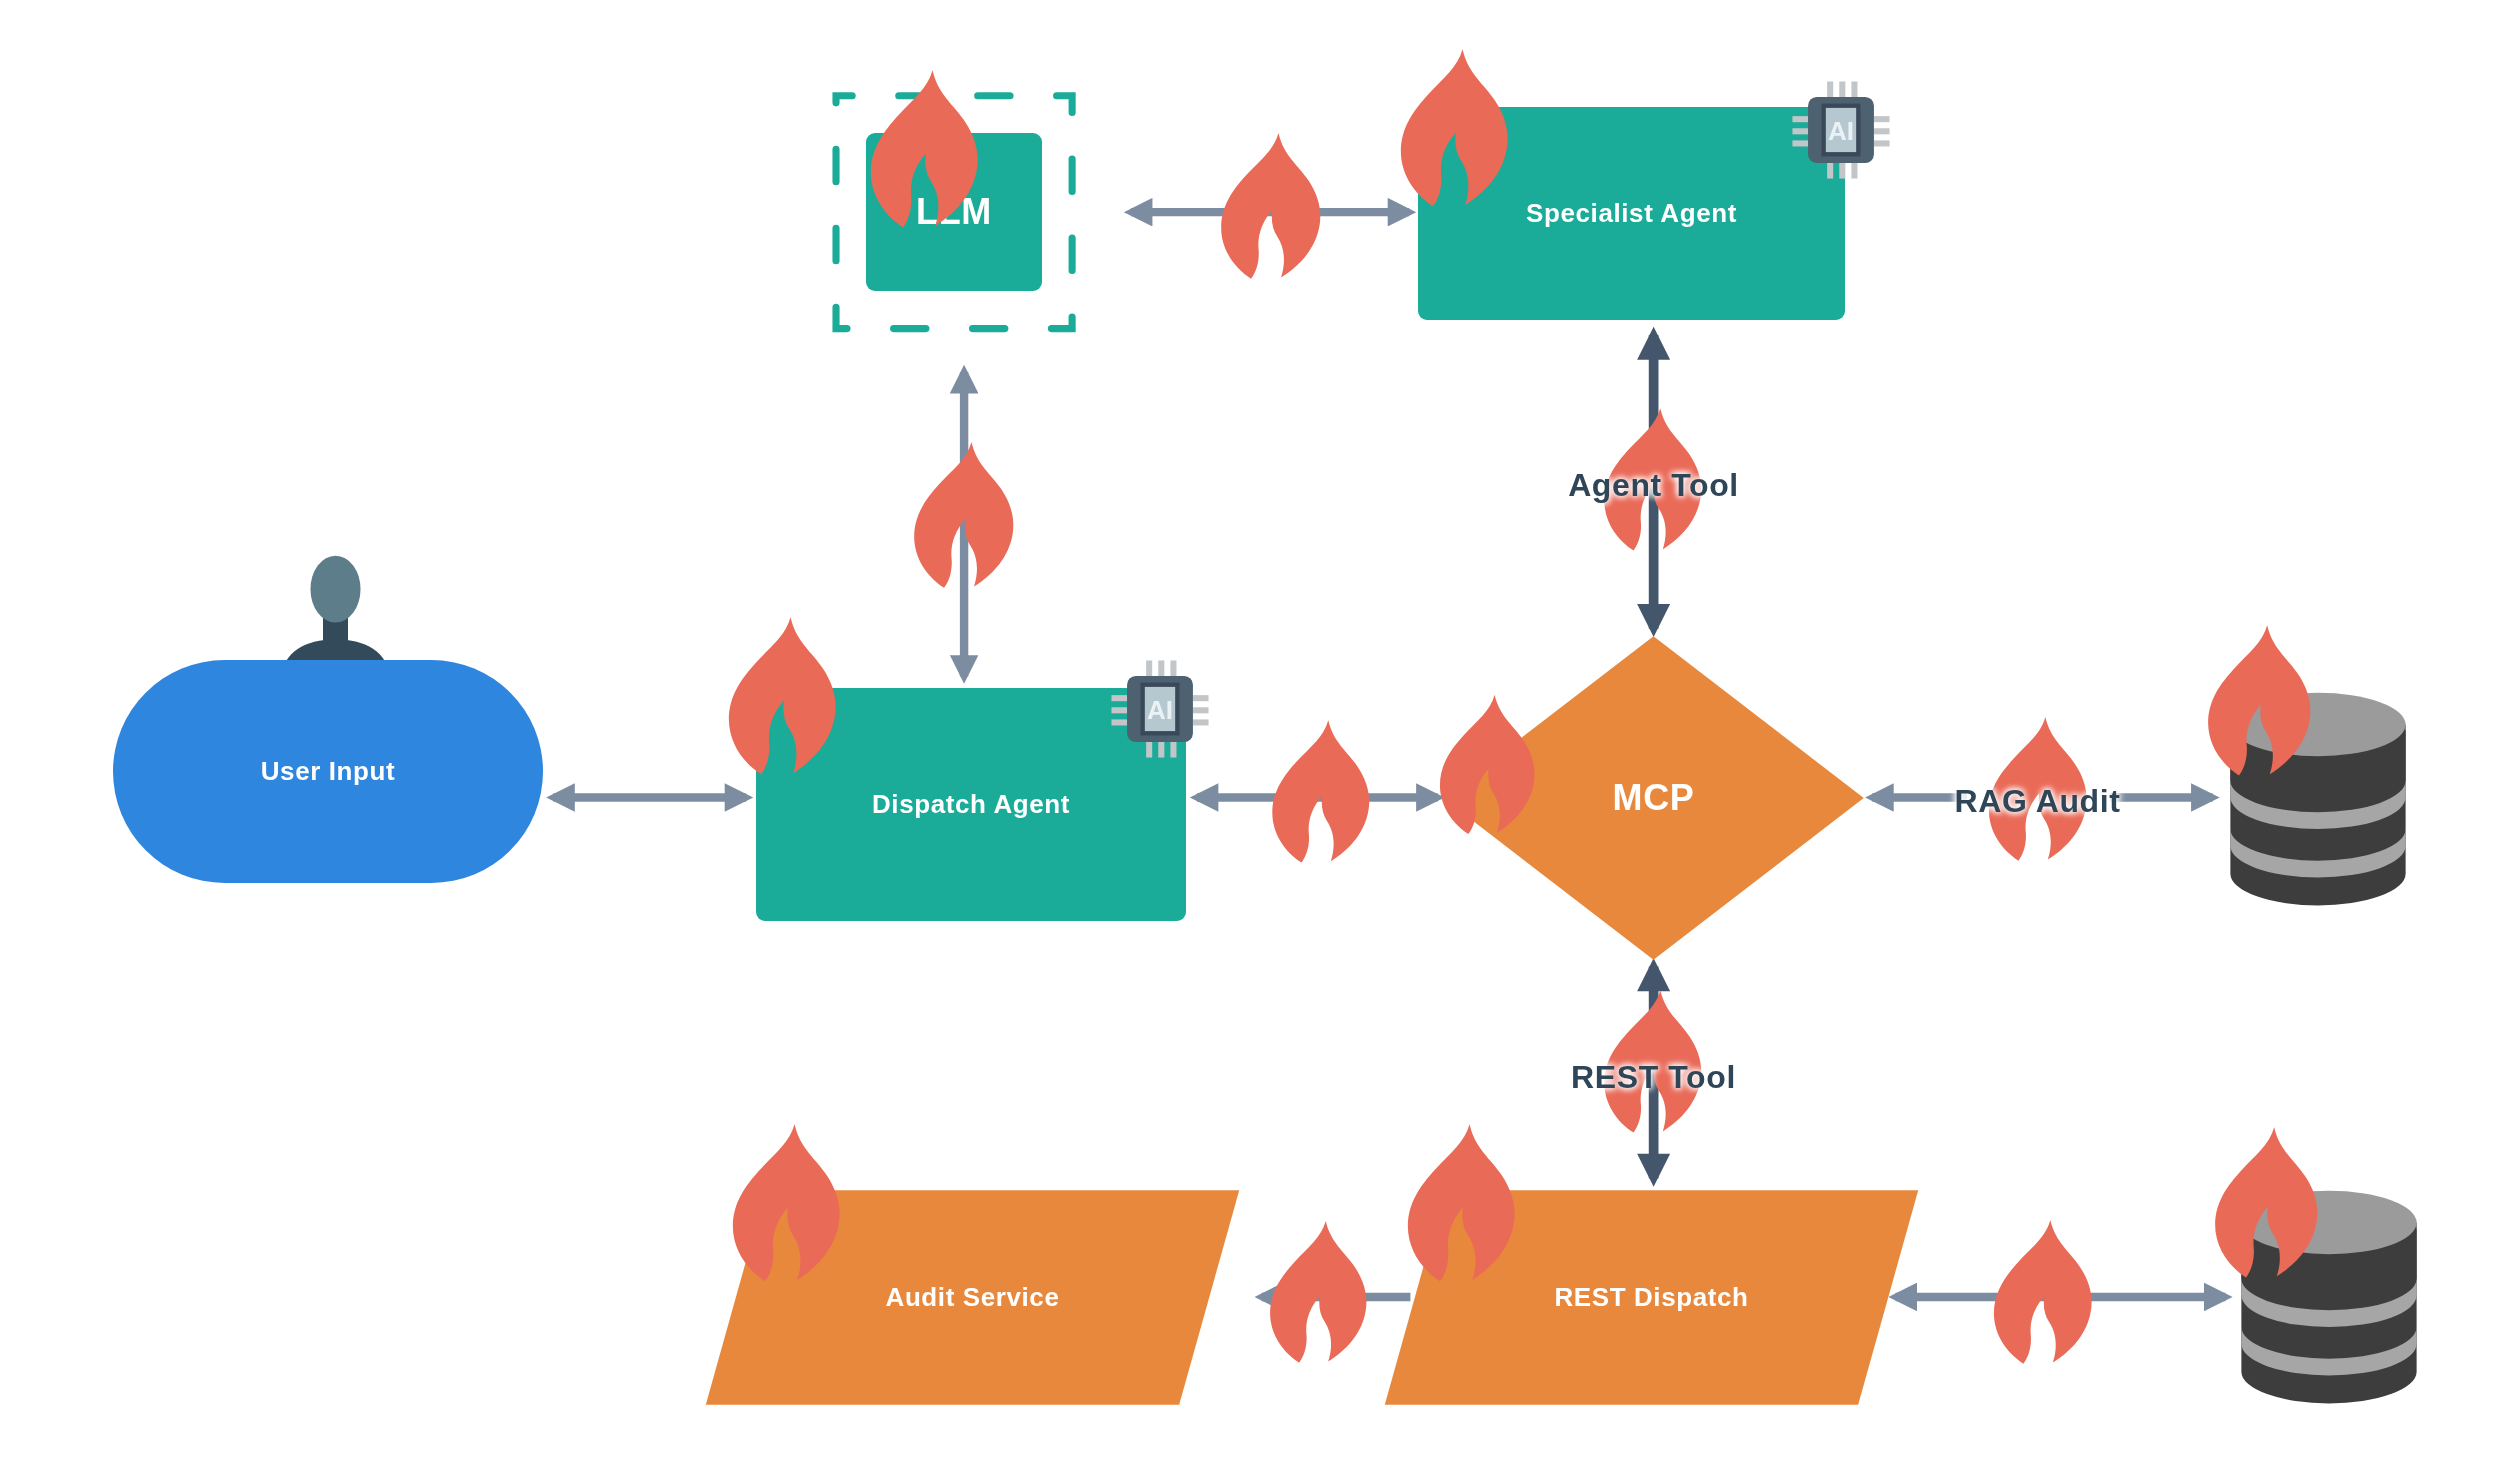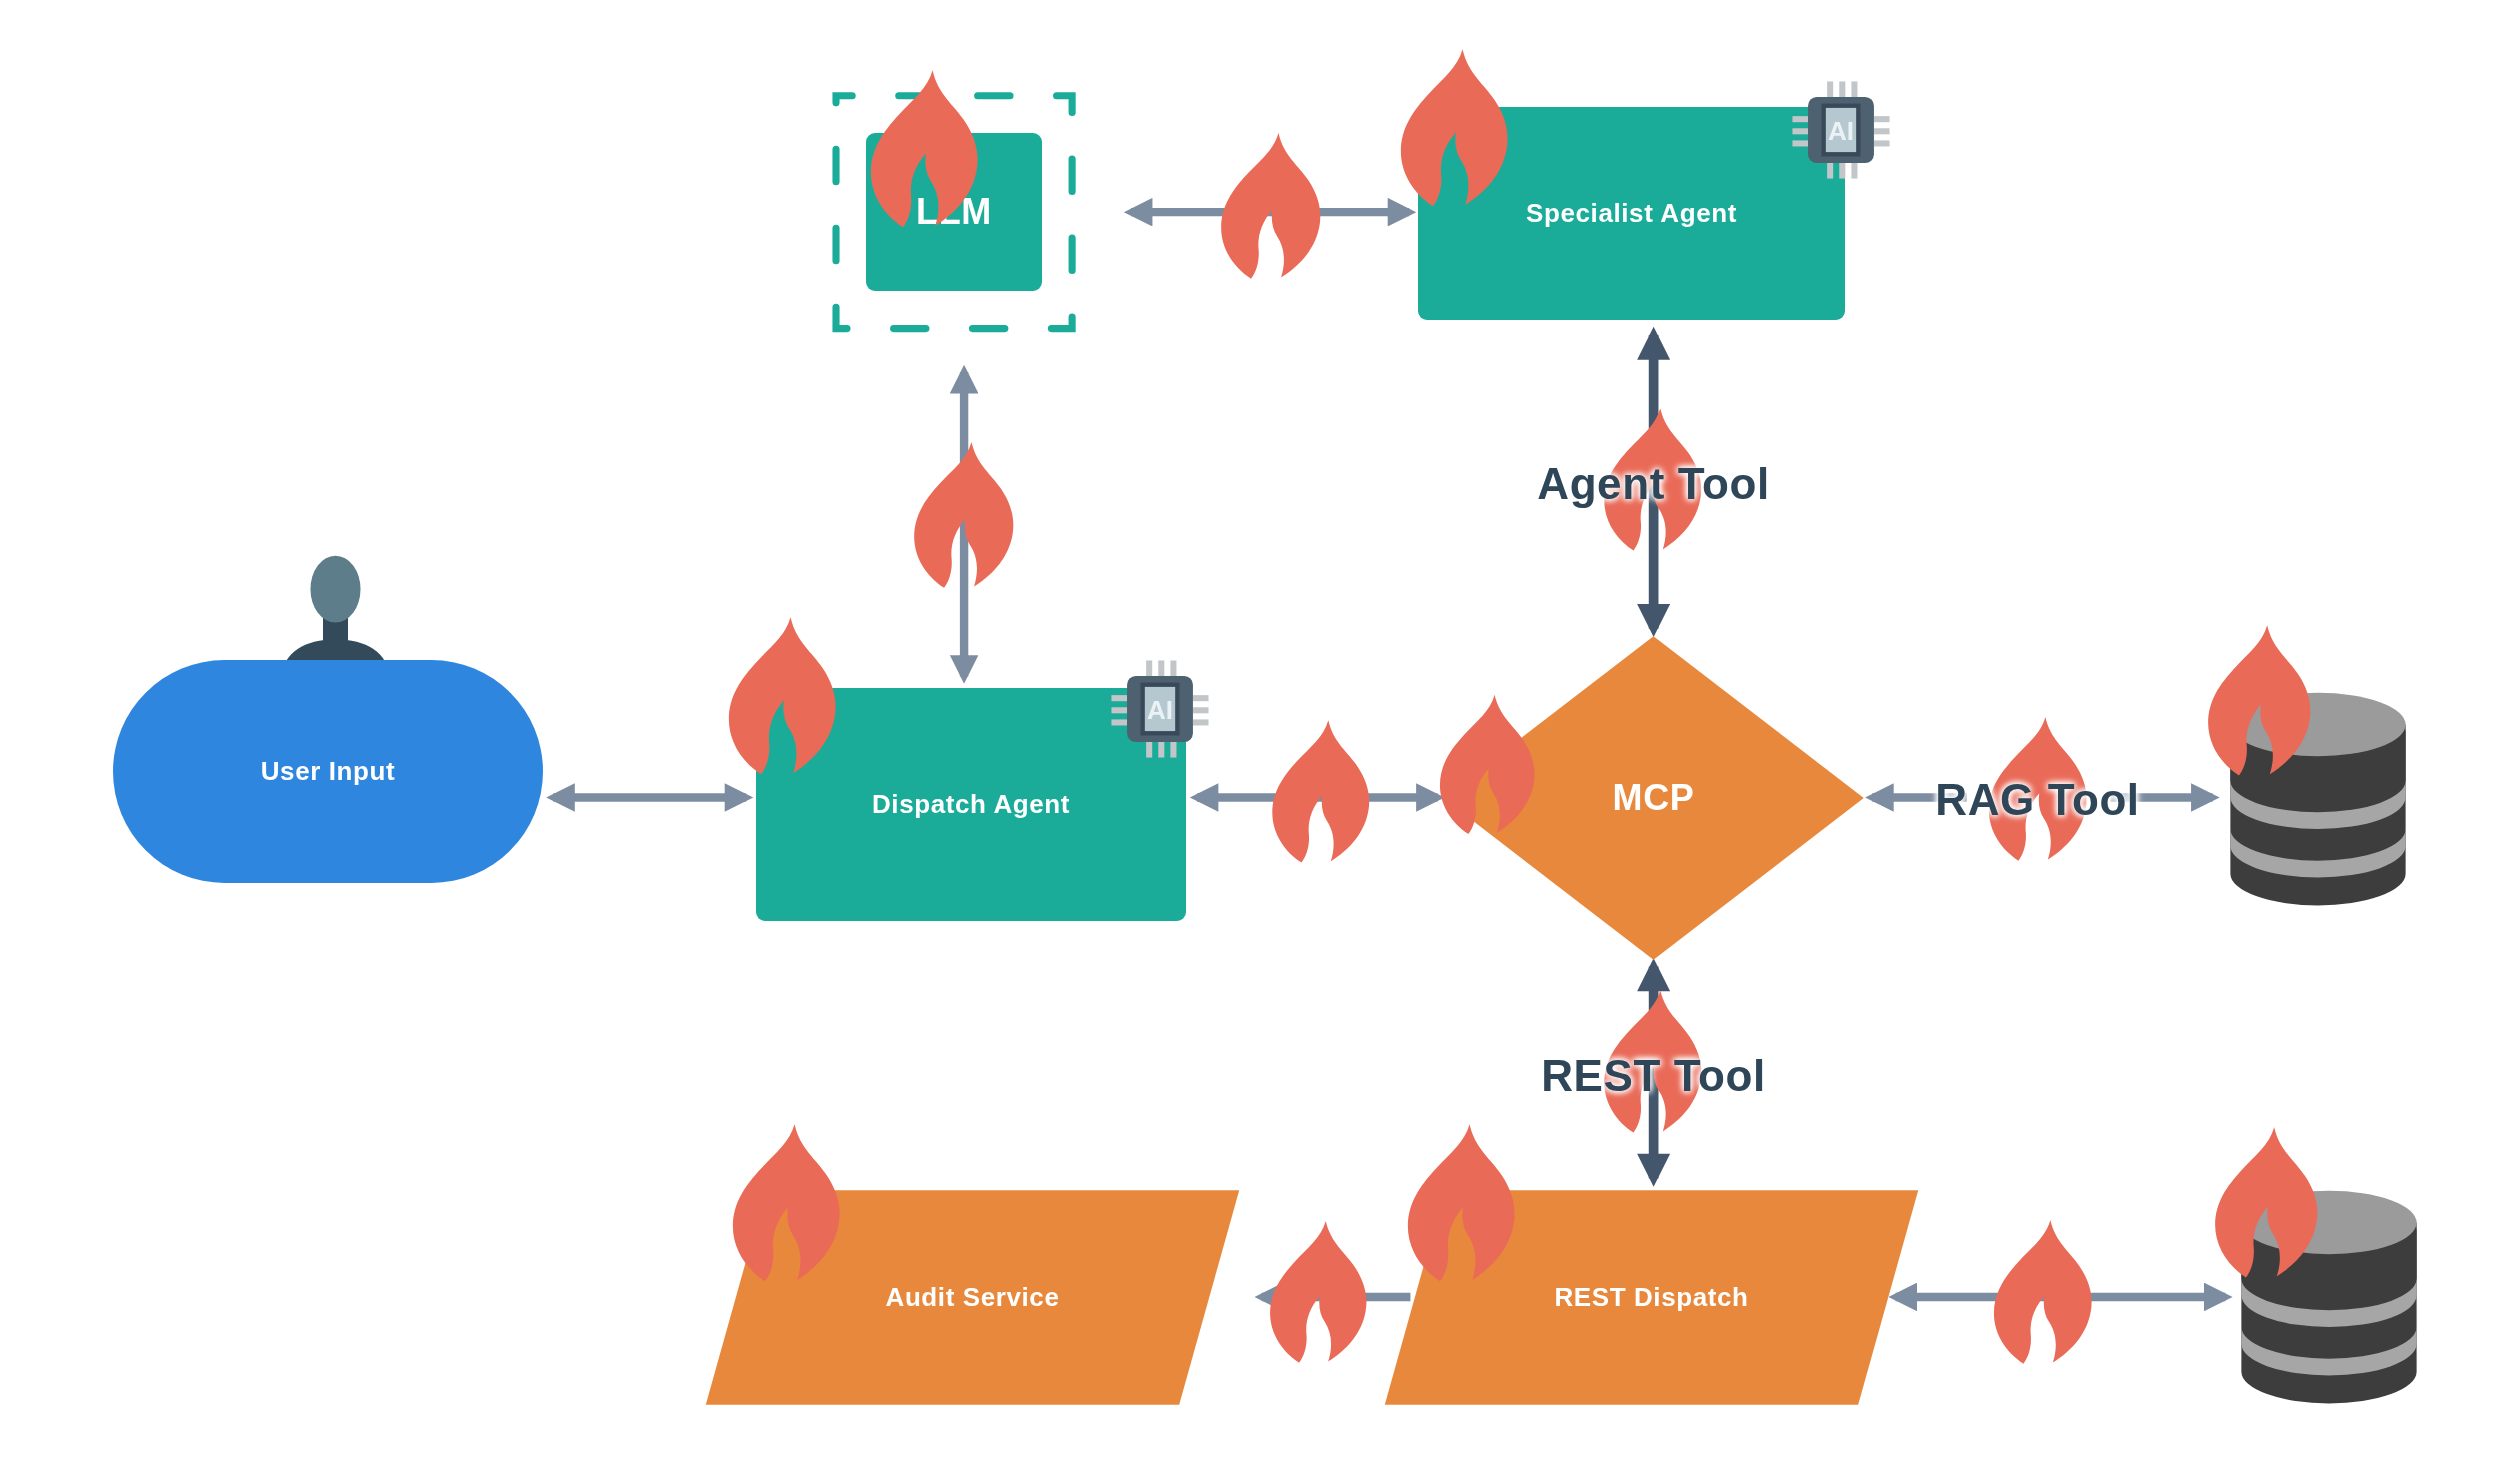--- a/index.html
+++ b/index.html
@@ -21,22 +21,22 @@
   .shape{z-index:2;}
   .label-overlay{position:absolute;z-index:4;display:flex;align-items:center;justify-content:center;pointer-events:none;}
   .node-label{
     color:var(--node-label-text,#fff);font-weight:700;font-size:26px;letter-spacing:0.6px;
   }
   .node-label.small{font-size:36px;}
   .flame{z-index:5;fill:var(--flame,#EA6A58);}
   .icon-layer{z-index:5;}
   .person{z-index:1;}
   .edge-label{
-    position:absolute;z-index:6;display:flex;align-items:flex-start;justify-content:center;
-    color:var(--edge-label-text,#2F4659);font-weight:700;font-size:44px;letter-spacing:0.6px;
+    position:absolute;z-index:6;display:flex;align-items:flex-end;justify-content:center;
+    color:var(--edge-label-text,#2F4659);font-weight:700;font-size:32px;letter-spacing:0.6px;
     text-shadow:0 0 6.5px #fff,0 0 6.5px #fff,0 0 9px #fff;
   }
   .chip-panel{fill:var(--chip-panel,#B5C8D0);stroke:var(--chip-border,#39495A);stroke-width:5;}
   .chip-body{fill:var(--chip-body,#4E6170);}
   .chip-pin{fill:var(--chip-pin,#C2C6C9);}
   .chip-text{fill:var(--chip-text,#EAF2F5);font-family:"Liberation Sans",sans-serif;font-weight:700;font-size:30px;}
   .db-top{fill:var(--db-top,#9B9B9B);}
   .db-body{fill:var(--db-body,#3D3D3D);}
   .db-band{fill:var(--db-band,#A6A6A6);}
   .person-head{fill:var(--person-head,#5E7D8A);}
@@ -222,20 +222,20 @@
       <use href="#flame-sym"></use>
     </svg>
   <svg class="flame" style="left:2205px;top:1122px;" width="123" height="162" viewBox="0 0 190 250">
       <use href="#flame-sym"></use>
     </svg>
 
   <div class="edge-label" style="left:1492px;top:459px;width:323px;height:45px;">
     <span>Agent Tool</span>
   </div>
   <div class="edge-label" style="left:1876px;top:775px;width:323px;height:45px;">
-    <span>RAG Tool</span>
+    <span>RAG Audit</span>
   </div>
   <div class="edge-label" style="left:1492px;top:1051px;width:323px;height:45px;">
     <span>REST Tool</span>
   </div>
 
 </div>
 
 
 </body></html>

